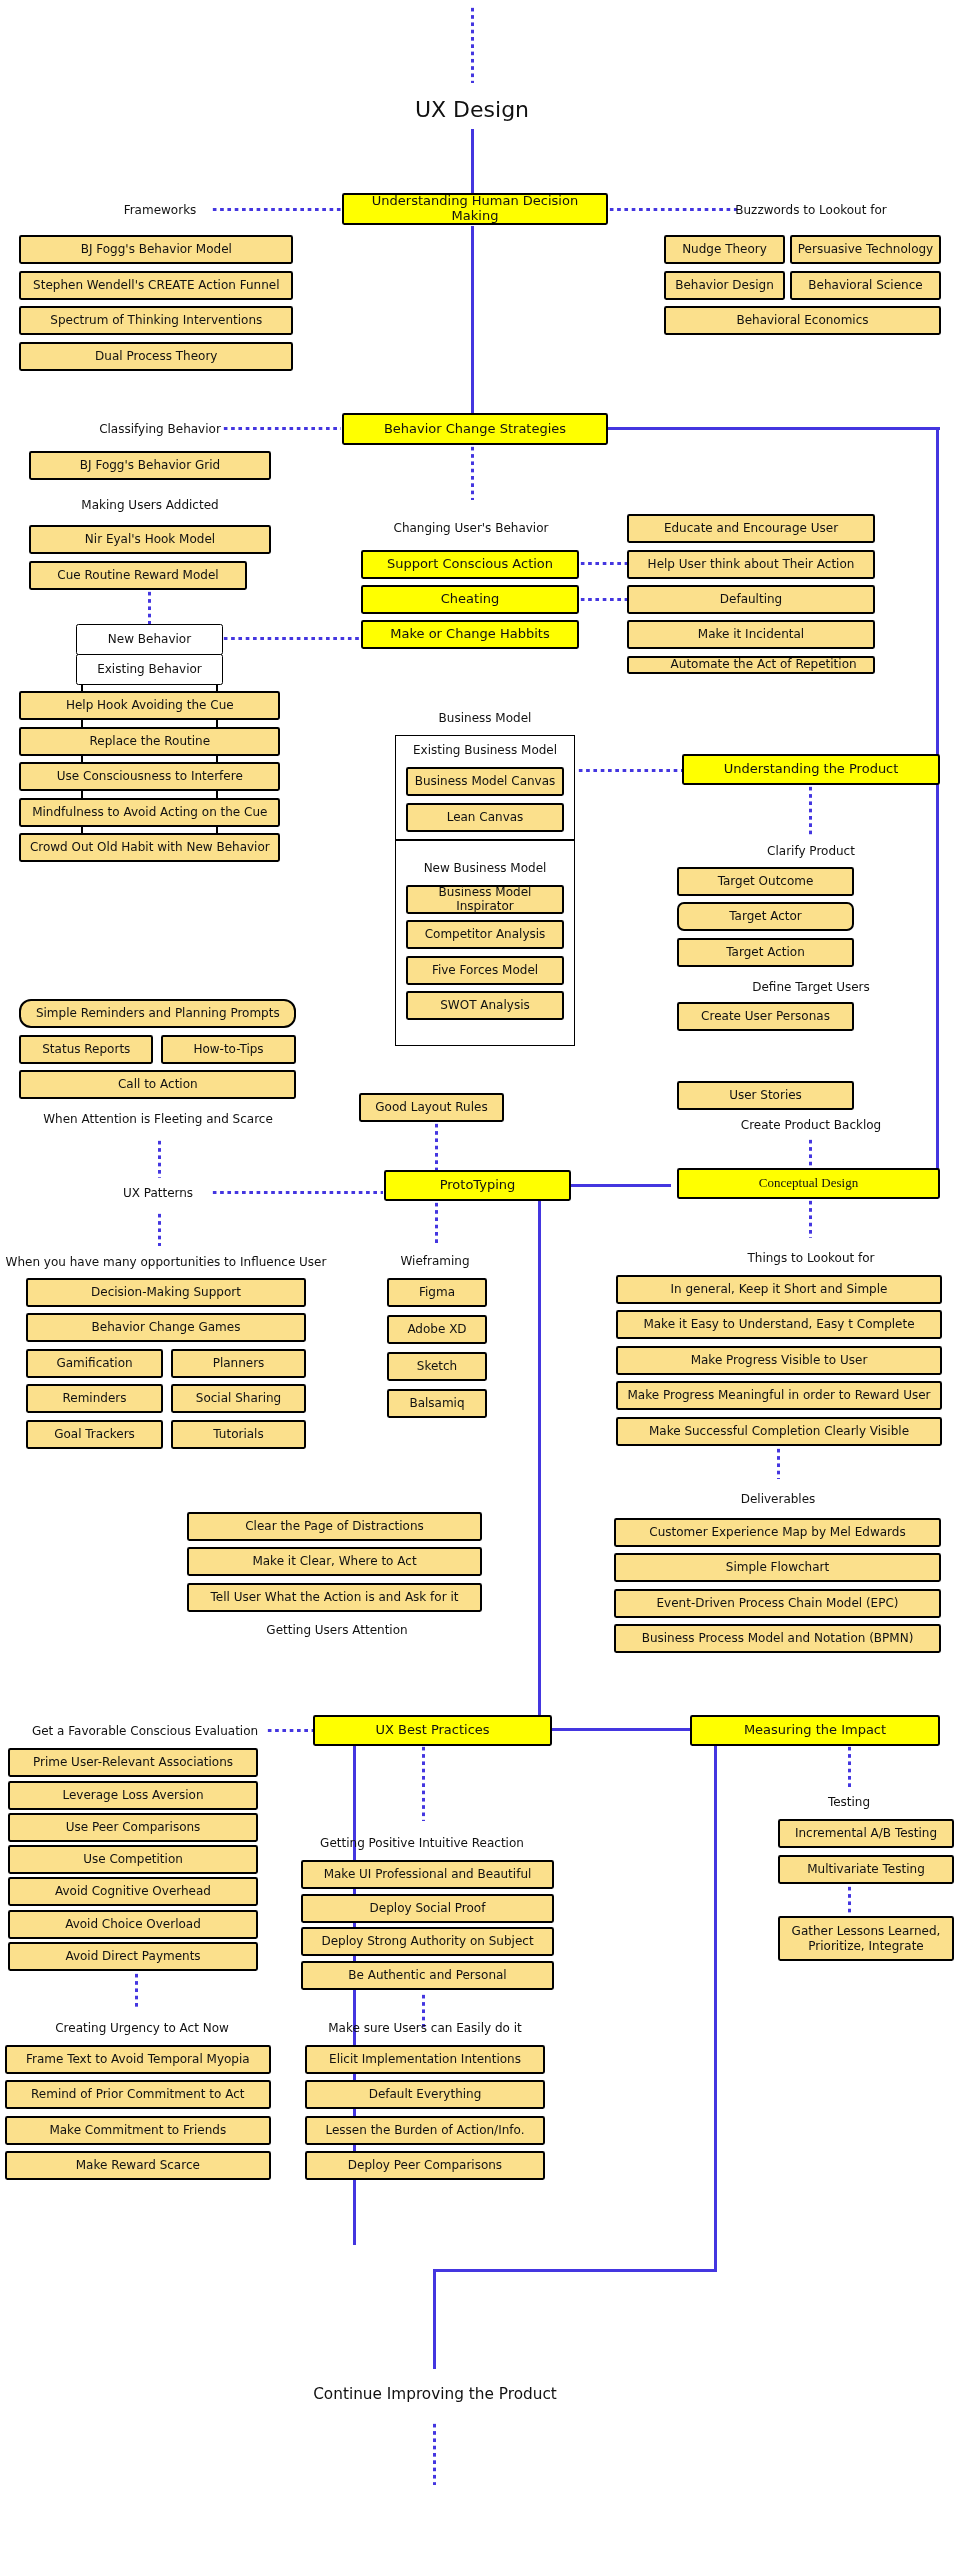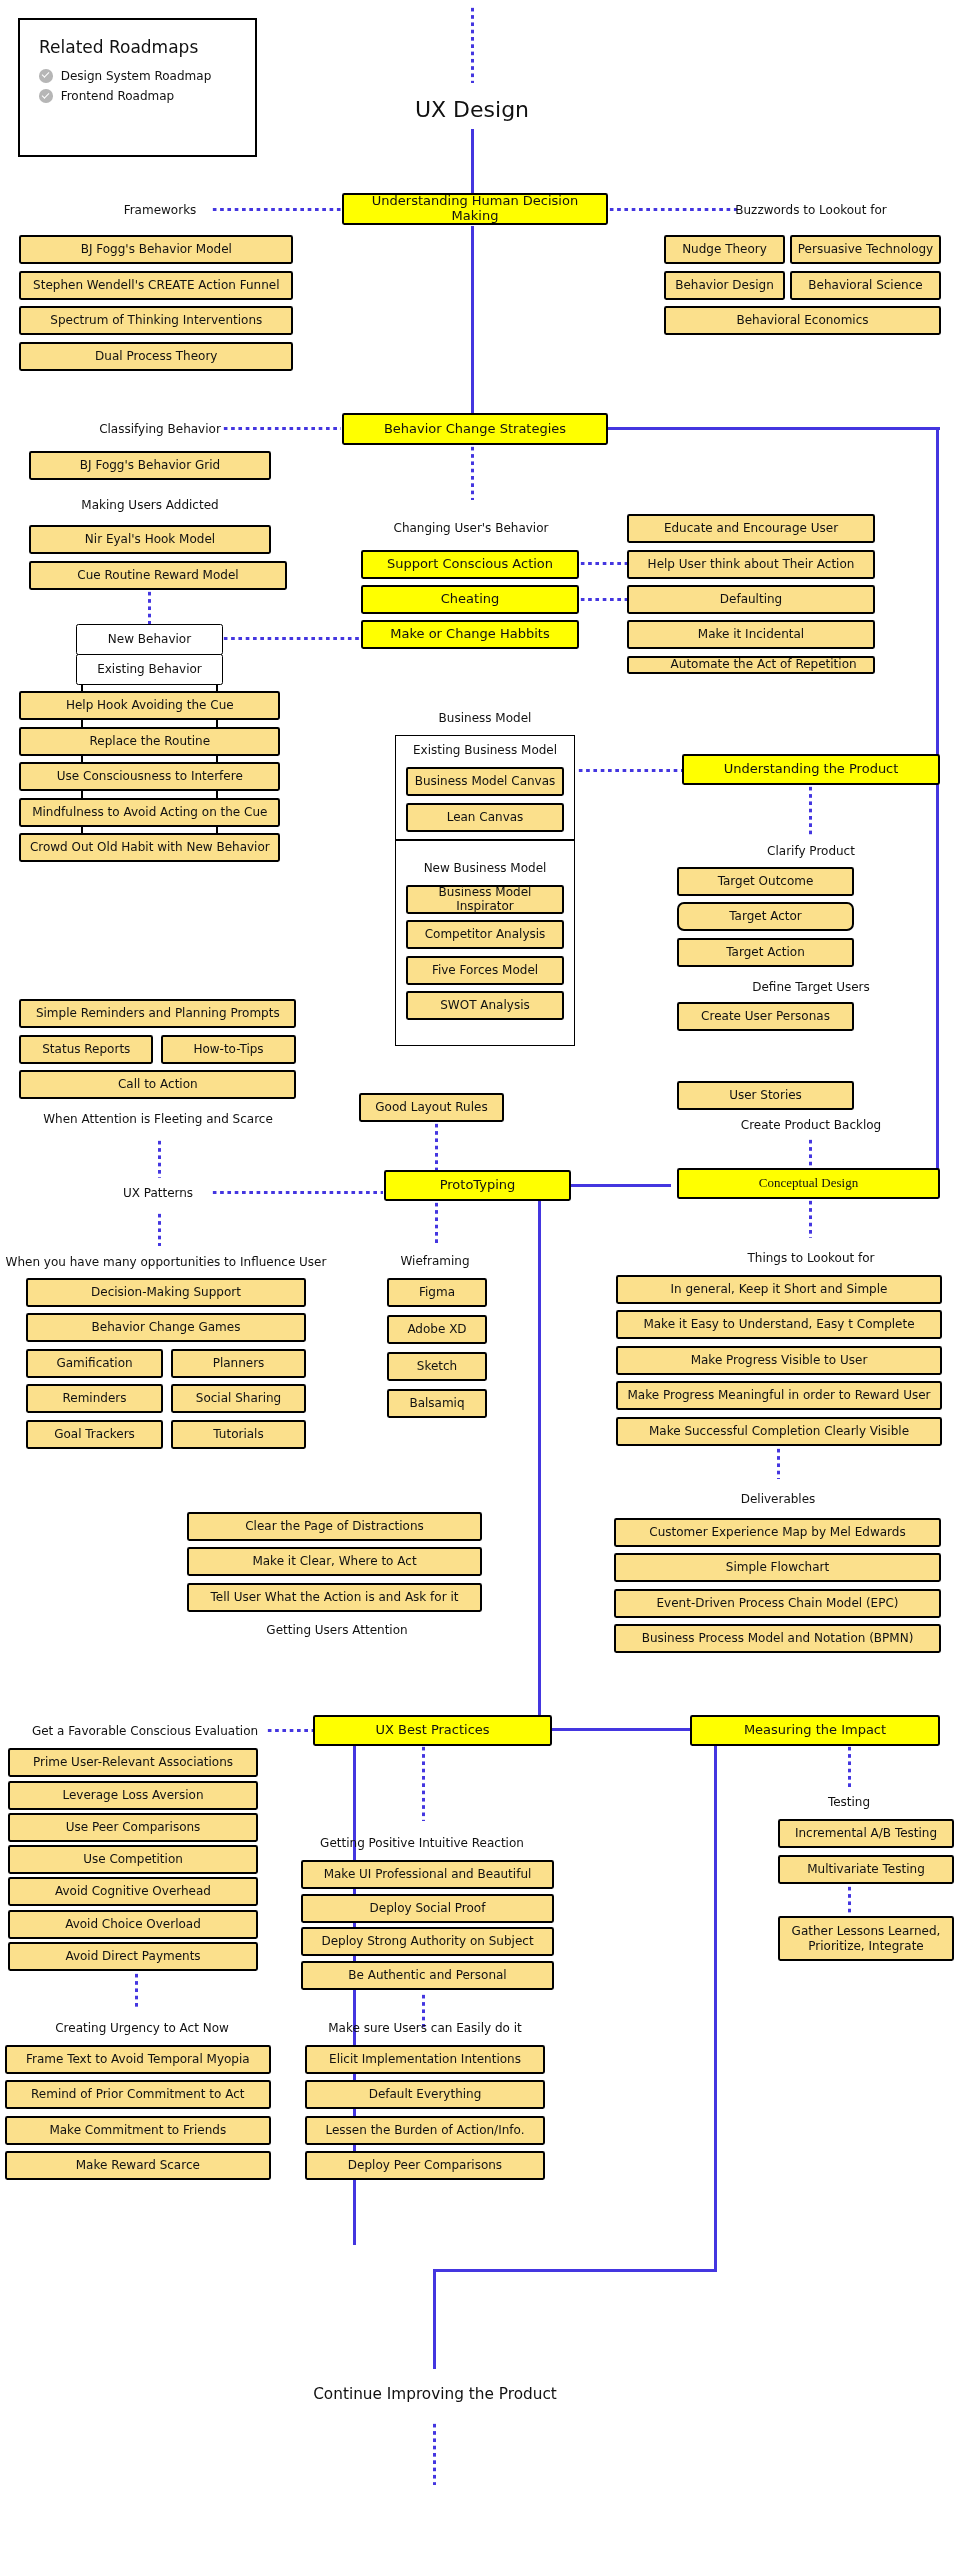--- a/index.html
+++ b/index.html
@@ -94,31 +94,20 @@
     background-image:radial-gradient(circle, #4436E0 45%, rgba(0,0,0,0) 50%);
     background-size:3.2px 7.3px; background-repeat:repeat-y;
   }
   .stem { position:absolute; background:#000000; width:2.4px; z-index:3; }
 </style>
 </head>
 <body>
 
 <div class="canvas">
 
-  <div class="panel" style="left:17.7px; top:17.7px; width:239px; height:139px; padding:17.7px 19.3px;">
-    <div class="panel-title">Related Roadmaps</div>
-    <div class="panel-row">
-      <span class="check"></span>
-      <span>Design System Roadmap</span>
-    </div>
-    <div class="panel-row">
-      <span class="check"></span>
-      <span>Frontend Roadmap</span>
-    </div>
-  </div>
 
 
   <div class="dot-v" style="left:471px; top:6.4px; height:77px;"></div>
   <div class="title" style="left:472px; top:97px;">UX Design</div>
 
   <div class="solid-v" style="left:471px; top:129px; height:71px;"></div>
 
   <div class="node primary" style="left:342px; top:193px; width:266px; height:32px;">Understanding Human Decision Making</div>
 
   <div class="label center" style="left:160px; top:203px;">Frameworks</div>
@@ -141,21 +130,21 @@
   <div class="solid-v" style="left:471px; top:226px; height:190px;"></div>
 
   <div class="node primary" style="left:342px; top:413px; width:266px; height:32px;">Behavior Change Strategies</div>
 
   <div class="label center" style="left:160px; top:422px;">Classifying Behavior</div>
   <div class="dot-h" style="left:222px; top:427px; width:119px;"></div>
   <div class="node" style="left:29px; top:451px; width:242px; height:29px;">BJ Fogg's Behavior Grid</div>
 
   <div class="label center" style="left:150px; top:498px;">Making Users Addicted</div>
   <div class="node" style="left:29px; top:525px; width:242px; height:29px;">Nir Eyal's Hook Model</div>
-  <div class="node" style="left:29px; top:561px; width:258px; height:29px;">Cue Routine Reward Model</div>
+  <div class="node" style="left:29px; top:561px; width:218px; height:29px;">Cue Routine Reward Model</div>
   <div class="dot-v" style="left:148px; top:590px; height:34px;"></div>
 
   <div class="node plain" style="left:76px; top:624px; width:147px; height:31px;">New Behavior</div>
   <div class="node plain" style="left:76px; top:654px; width:147px; height:31px;">Existing Behavior</div>
   <div class="dot-h" style="left:222px; top:637px; width:145px;"></div>
 
   <div class="node" style="left:19.3px; top:691px; width:261px; height:29px;">Help Hook Avoiding the Cue</div>
   <div class="node" style="left:19.3px; top:727px; width:261px; height:29px;">Replace the Routine</div>
   <div class="node" style="left:19.3px; top:762px; width:261px; height:29px;">Use Consciousness to Interfere</div>
   <div class="node" style="left:19.3px; top:798px; width:261px; height:29px;">Mindfulness to Avoid Acting on the Cue</div>
@@ -206,21 +195,21 @@
   <div class="node" style="left:677px; top:867px; width:177px; height:29px;">Target Outcome</div>
   <div class="node" style="left:677px; top:902px; width:177px; height:29px;border-radius:7px;">Target Actor</div>
   <div class="node" style="left:677px; top:938px; width:177px; height:29px;">Target Action</div>
 
   <div class="label center" style="left:811px; top:980px;">Define Target Users</div>
   <div class="node" style="left:677px; top:1002px; width:177px; height:29px;">Create User Personas</div>
 
   <div class="node" style="left:677px; top:1081px; width:177px; height:29px;">User Stories</div>
   <div class="label center" style="left:811px; top:1118px;">Create Product Backlog</div>
 
-  <div class="node" style="left:19.3px; top:999px; width:277px; height:29px;">Simple Reminders and Planning Prompts</div>
+  <div class="node" style="left:19.3px; top:999px; width:277px; height:29px;border-radius:12px;">Simple Reminders and Planning Prompts</div>
   <div class="node" style="left:19.3px; top:1035px; width:134px; height:29px;">Status Reports</div>
   <div class="node" style="left:161px; top:1035px; width:135px; height:29px;">How-to-Tips</div>
   <div class="node" style="left:19.3px; top:1070px; width:277px; height:29px;">Call to Action</div>
   <div class="label center" style="left:158px; top:1112px;">When Attention is Fleeting and Scarce</div>
 
   <div class="dot-v" style="left:158px; top:1139px; height:39px;"></div>
   <div class="label center" style="left:158px; top:1186px;">UX Patterns</div>
   <div class="dot-h" style="left:211px; top:1191px; width:172px;"></div>
   <div class="dot-v" style="left:158px; top:1212px; height:34px;"></div>
 

